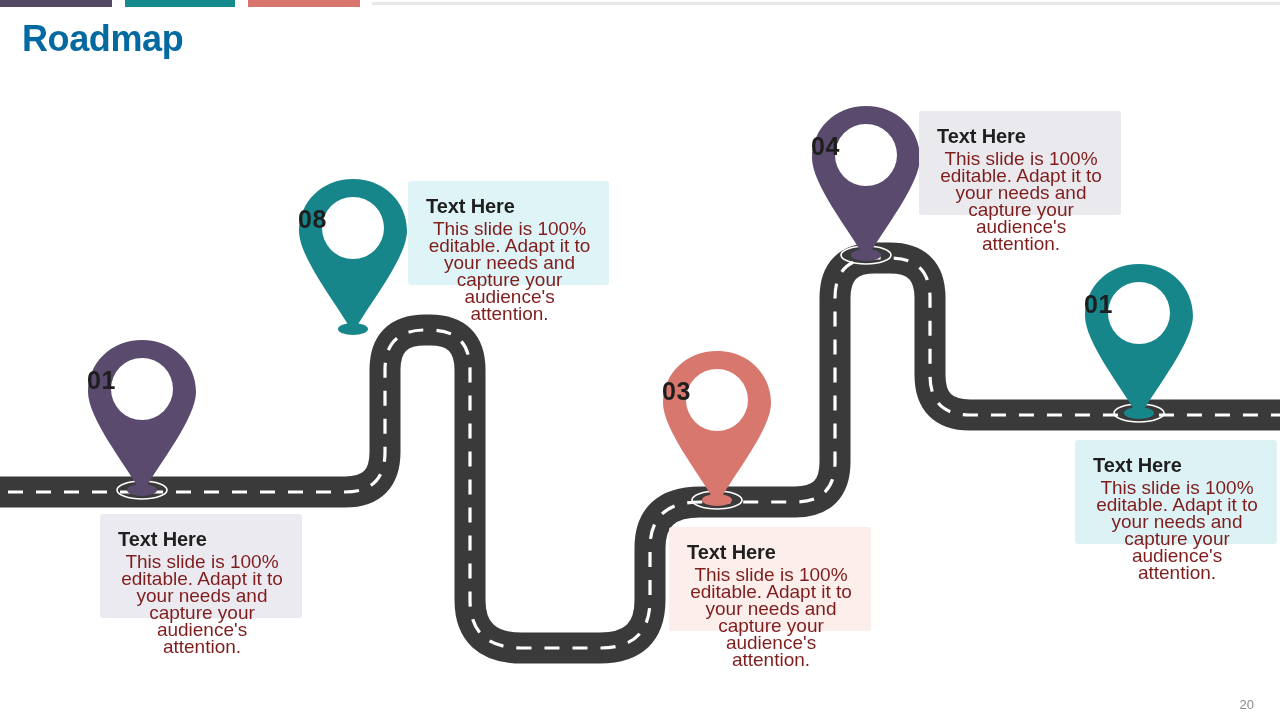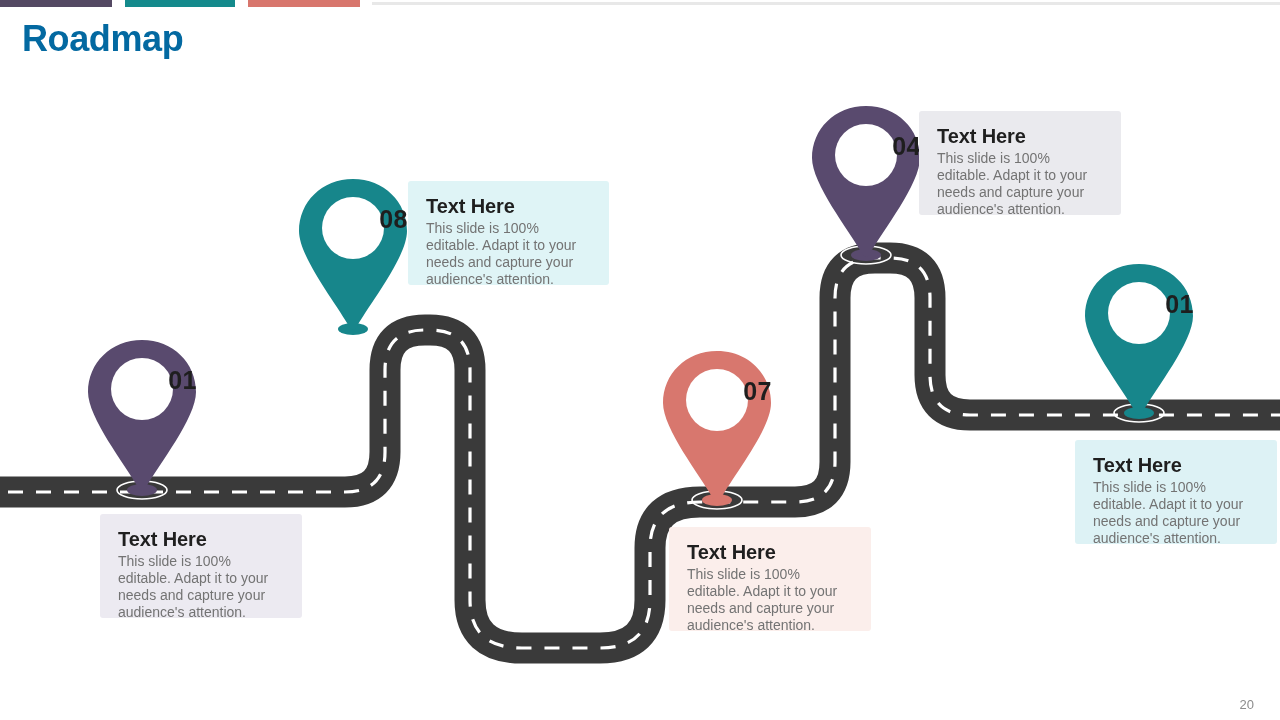--- a/index.html
+++ b/index.html
@@ -67,21 +67,21 @@
     position: absolute;
     width: 110px;
     height: 150px;
   }
   .pin svg { display: block; }
   .pin-number {
     position: absolute;
     left: 0;
     top: 28px;
     width: 110px;
-    text-align: right;
+    text-align: left;
     font-size: 25px;
     font-weight: bold;
     color: #1e1e1e;
     letter-spacing: 0.5px;
     pointer-events: none;
   }
 
   
   .card {
     position: absolute;
@@ -91,23 +91,24 @@
   }
   .card-title {
     font-size: 20px;
     font-weight: bold;
     color: #1f1f1f;
     line-height: 22px;
     margin-bottom: 3px;
     letter-spacing: -0.1px;
   }
   .card-body {
-    font-size: 14px;
-    color: #737373;
+    font-size: 19px;
+    color: #7f1d1d;
     line-height: 17px;
+    text-align: center;
   }
 
   .card-lav   { background: #eceaf1; }
   .card-cyan  { background: #dff4f6; }
   .card-rose  { background: #fbeeeb; }
   .card-gray  { background: #eaeaee; }
   .card-cyan2 { background: #ddf2f5; }
 
   
   .page-number {
@@ -189,21 +190,21 @@
       <circle cx="55" cy="51" r="31" fill="#ffffff"></circle>
     </svg>
     <div class="pin-number">08</div>
   </div>
 
   <div class="pin" style="left:662px; top:349px;">
     <svg width="110" height="155" viewBox="0 0 110 155">
       <path d="M55 2 C24 2 1 25 1 54 C1 80 38 126 52 151 C53.3 153.3 56.7 153.3 58 151 C72 126 109 80 109 54 C109 25 86 2 55 2 Z" fill="#d8776e"></path>
       <circle cx="55" cy="51" r="31" fill="#ffffff"></circle>
     </svg>
-    <div class="pin-number">07</div>
+    <div class="pin-number">03</div>
   </div>
 
   <div class="pin" style="left:811px; top:104px;">
     <svg width="110" height="155" viewBox="0 0 110 155">
       <path d="M55 2 C24 2 1 25 1 54 C1 80 38 126 52 151 C53.3 153.3 56.7 153.3 58 151 C72 126 109 80 109 54 C109 25 86 2 55 2 Z" fill="#594a6e"></path>
       <circle cx="55" cy="51" r="31" fill="#ffffff"></circle>
     </svg>
     <div class="pin-number">04</div>
   </div>
 

